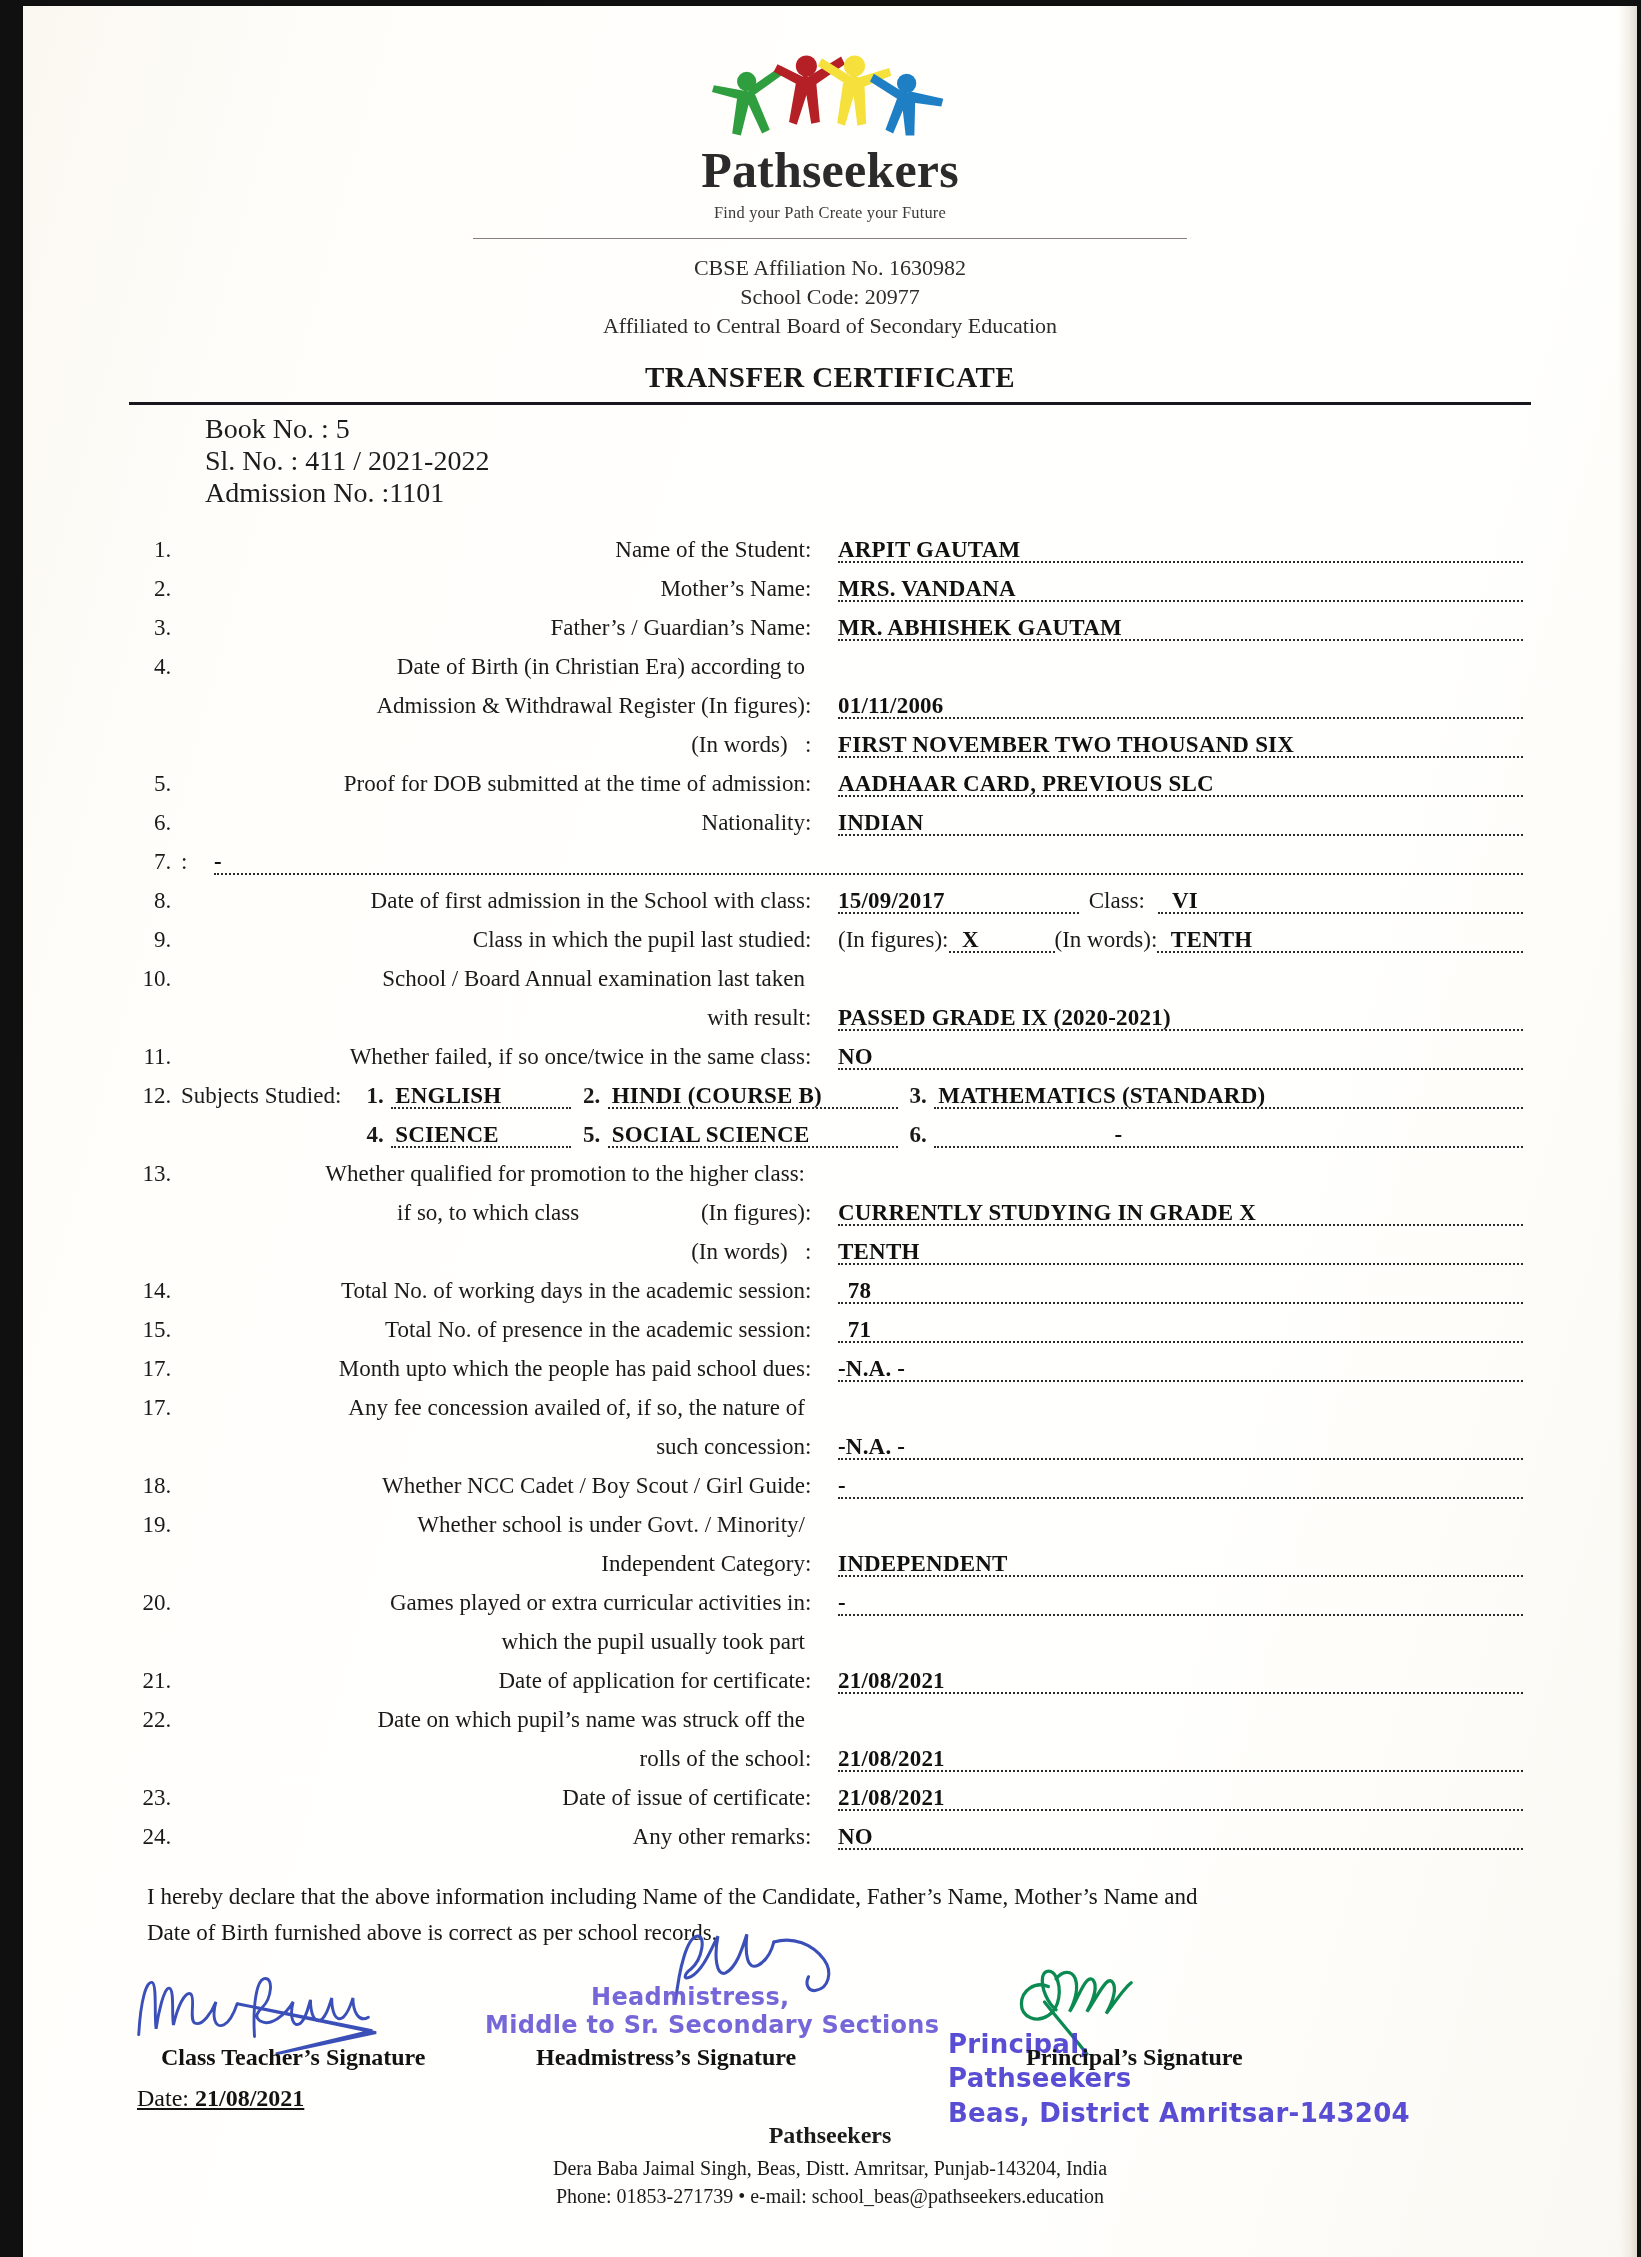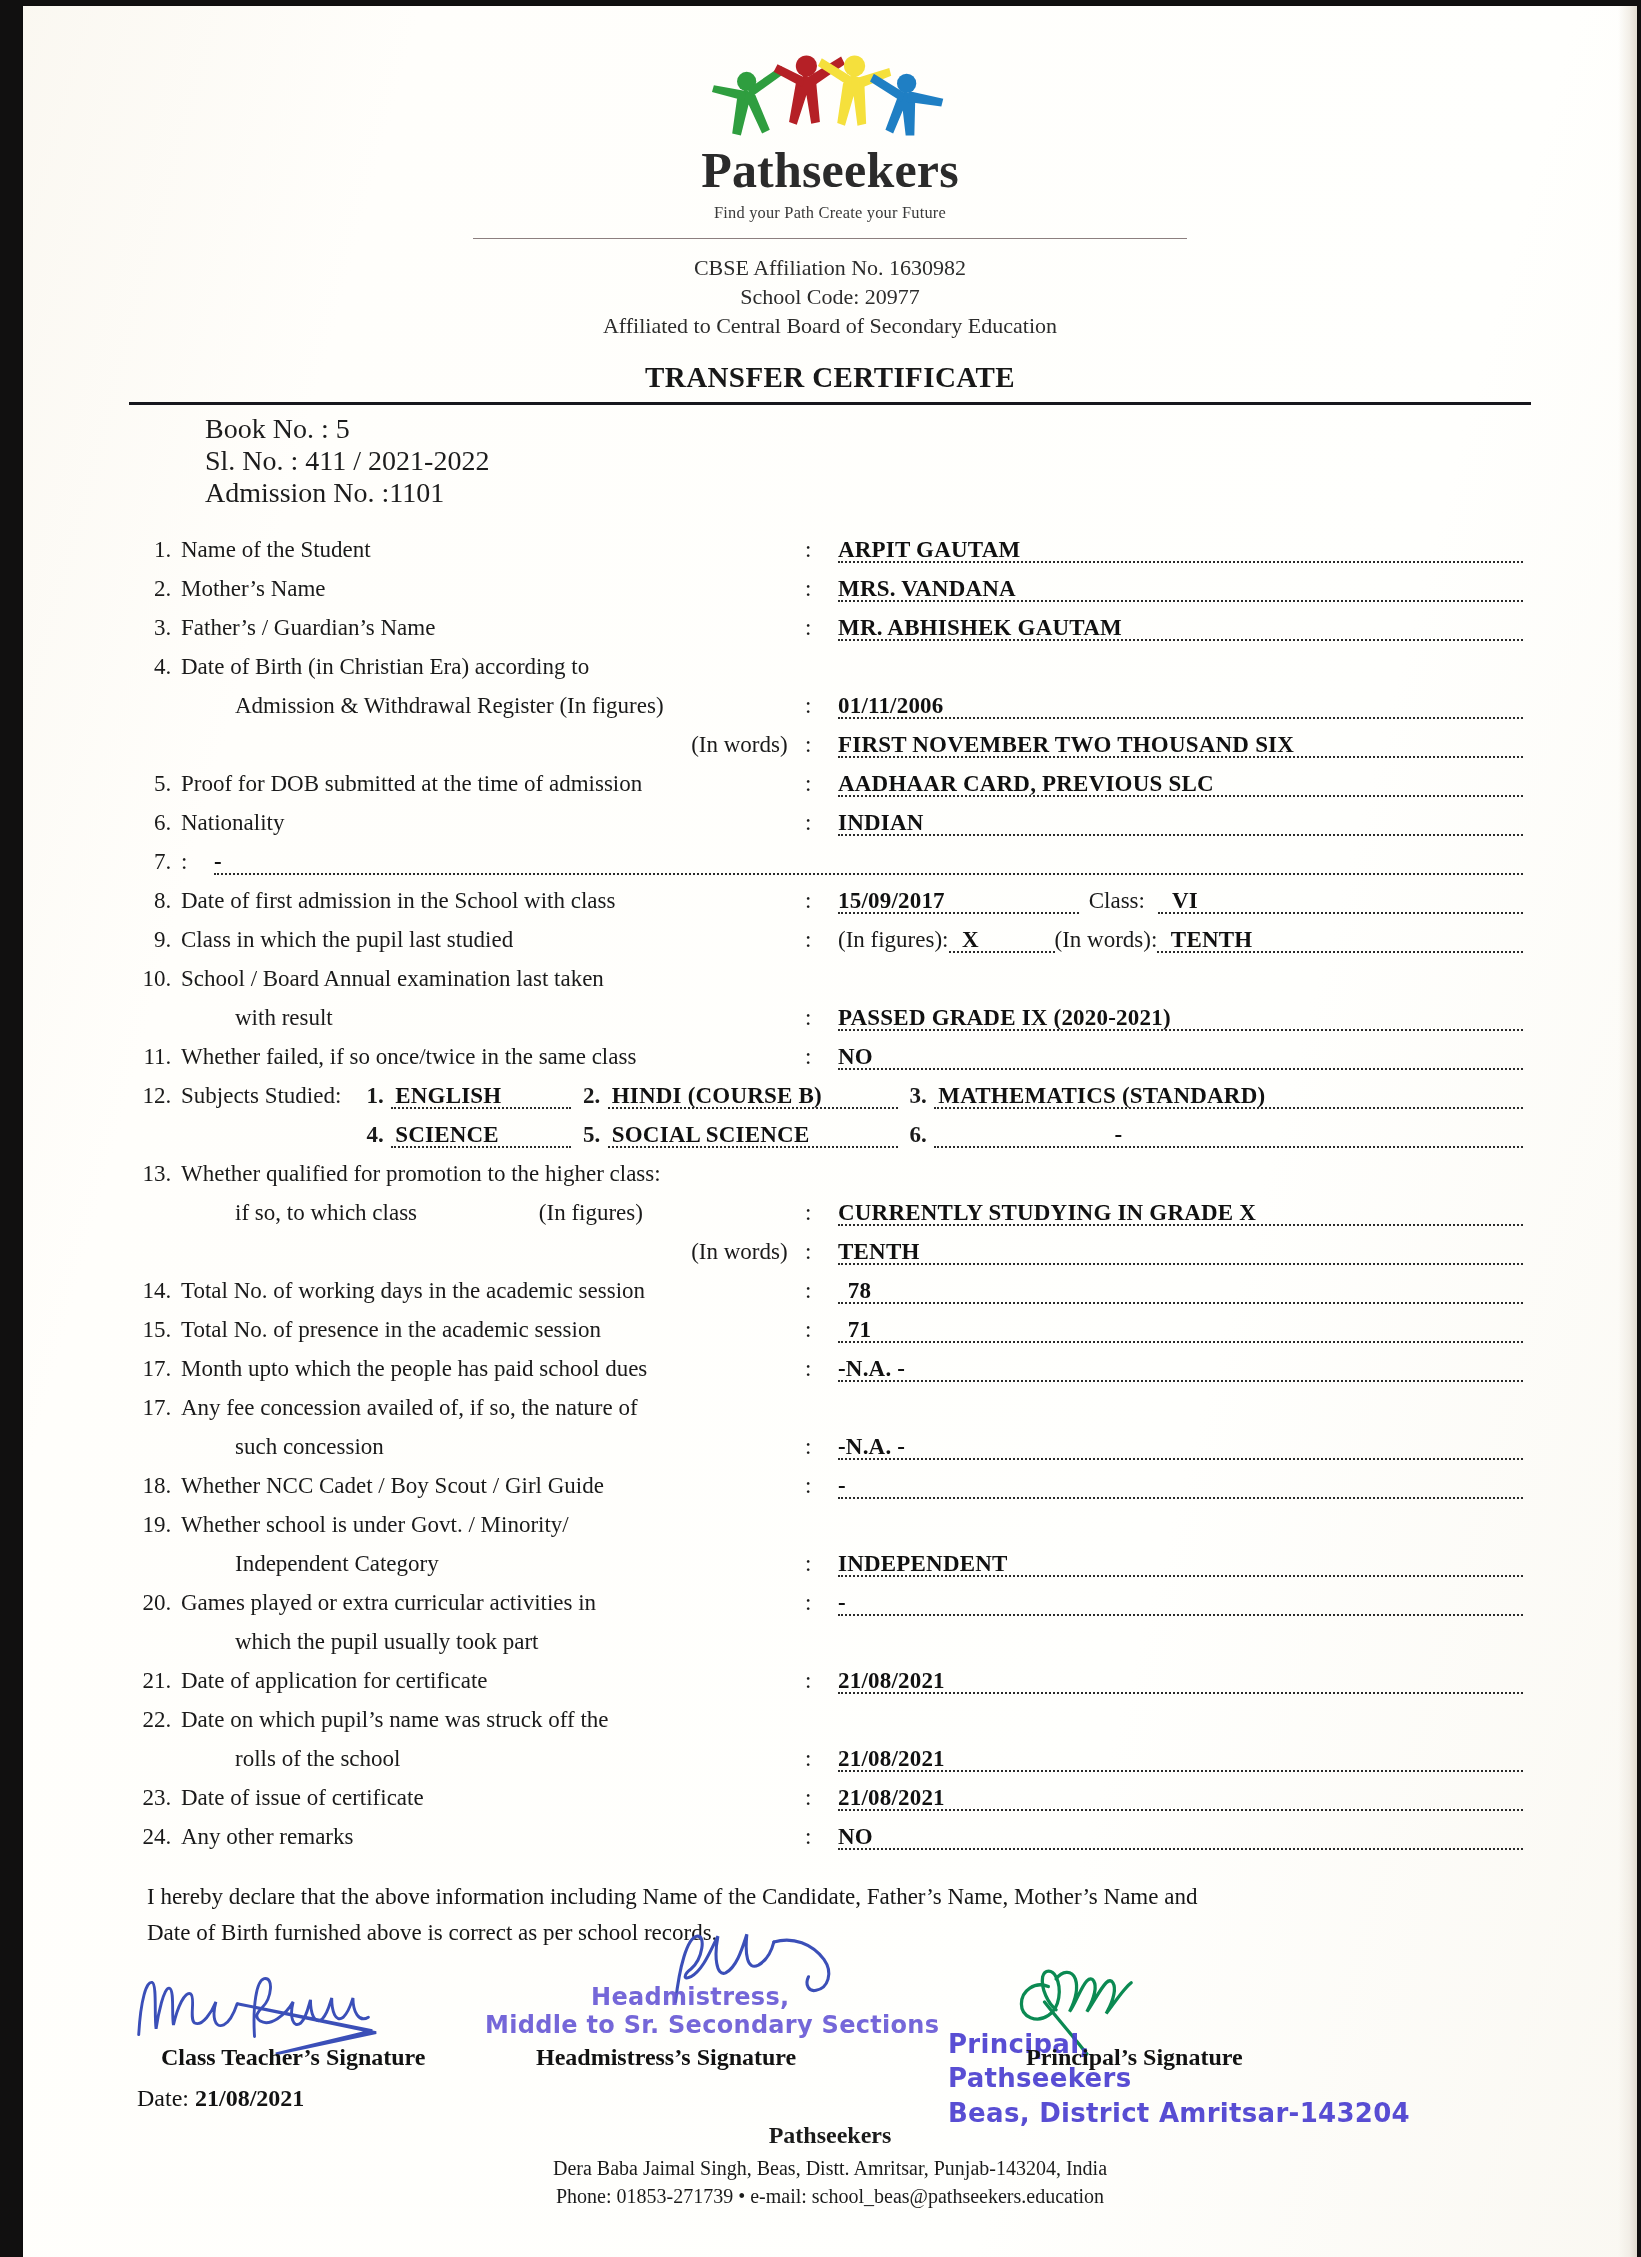--- a/index.html
+++ b/index.html
@@ -103,21 +103,21 @@
     align-items: flex-start;
     min-height: 39px;
     line-height: 39px;
   }
   .num {
     width: 44px;
     text-align: right;
     flex: 0 0 44px;
     padding-right: 9.7px;
   }
-  .lbl { flex: 0 0 auto; width: 624px; }
+  .lbl { flex: 0 0 auto; width: 624px; text-align: right; }
   .lbl.indent { padding-left: 54px; }
   .lbl.rightish { text-align: right; padding-right: 17.4px; }
   .colon { flex: 0 0 33px; text-align: left; }
   .val-cell {
     flex: 1 1 auto;
     position: relative;
     min-width: 0;
   }
   .val {
     font-weight: 700;
@@ -168,20 +168,21 @@
     font-size: 24px;
     color: #121212;
     white-space: nowrap;
     margin-left: 24px;
   }
   .date-line {
     position: absolute;
     font-size: 24px;
     color: #131313;
     white-space: nowrap;
+    text-decoration: underline;
   }
   .date-line b { font-weight: 700; }
 
   
   .stamp {
     position: absolute;
     color: #5b4fcf;
     font-family: "DejaVu Sans", sans-serif;
     font-weight: 700;
     letter-spacing: 0.3px;

